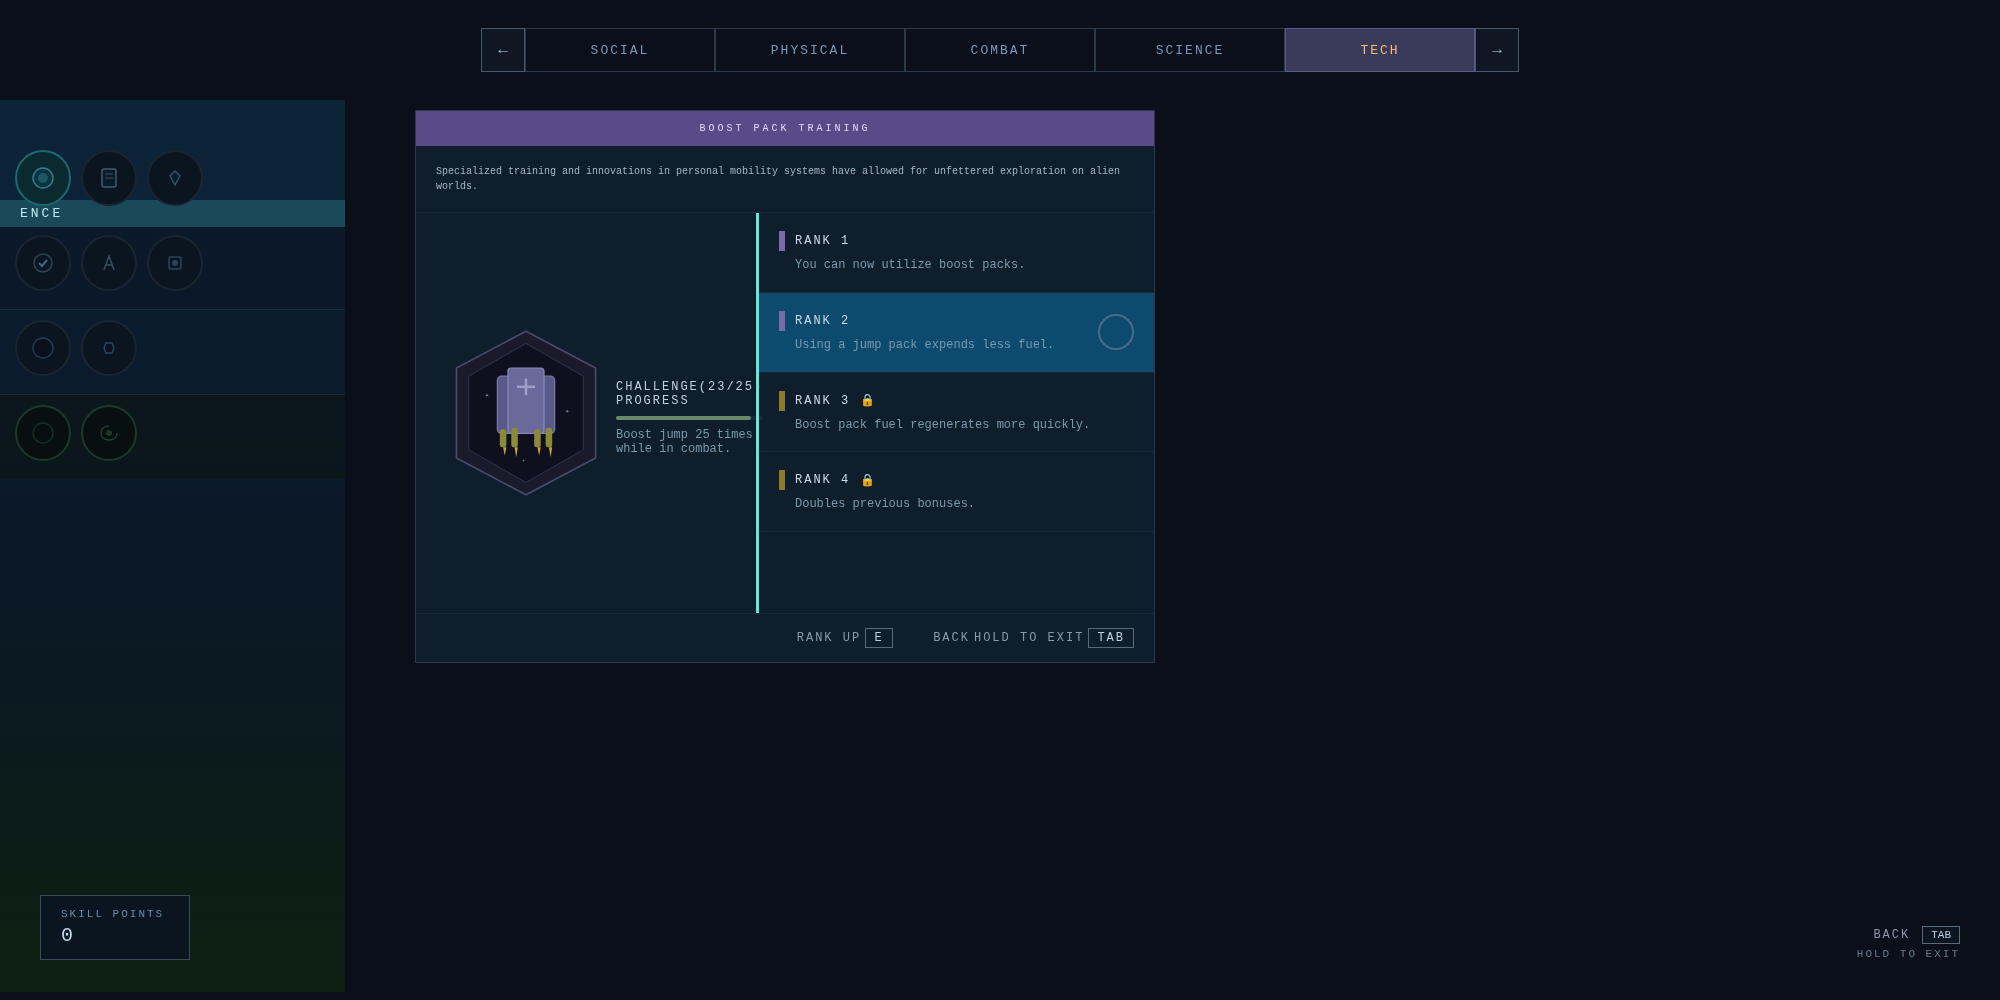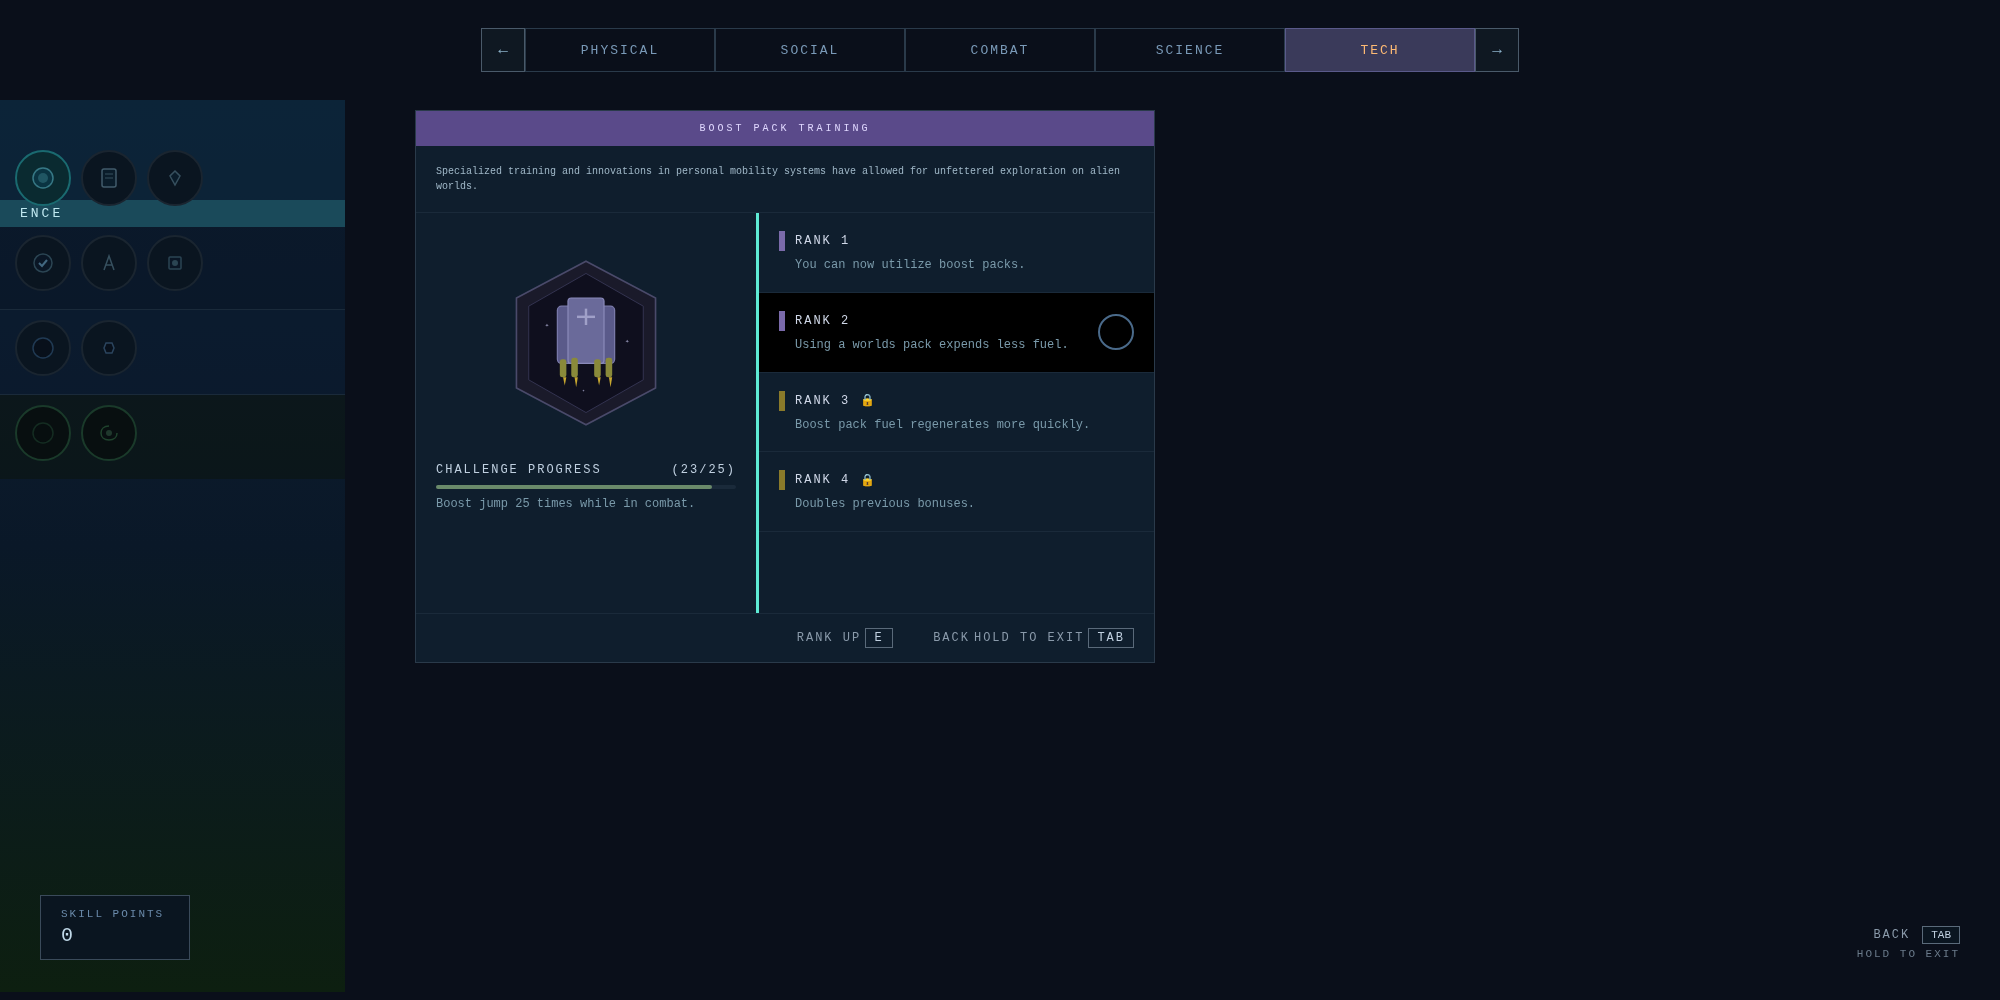--- a/index.html
+++ b/index.html
@@ -141,21 +141,21 @@
     .panel-body {
       display: flex;
       min-height: 400px;
     }
 
     
     .skill-image-area {
       width: 340px;
       padding: 20px;
       display: flex;
-      flex-direction: column;
+      flex-direction: row;
       align-items: center;
     }
 
     .skill-badge {
       width: 200px;
       height: 220px;
       position: relative;
       display: flex;
       align-items: center;
       justify-content: center;
@@ -205,21 +205,21 @@
       border-left: 3px solid #5eead4;
     }
 
     .rank-item {
       padding: 18px 20px;
       border-bottom: 1px solid #1a2a3a;
       position: relative;
     }
 
     .rank-item.active {
-      background: #000000;
+      background: #0c4a6e;
     }
 
     .rank-header {
       display: flex;
       align-items: center;
       gap: 10px;
       margin-bottom: 6px;
     }
 
     .rank-stripe {
@@ -346,24 +346,24 @@
       background: #0a1520;
       margin-left: 6px;
     }
   </style>
 </head>
 <body>
 
 <div class="nav-bar">
   <div class="nav-arrow">←</div>
   <div class="nav-tab">
+    <span>SOCIAL</span>
+  </div>
+  <div class="nav-tab">
     <span>PHYSICAL</span>
-  </div>
-  <div class="nav-tab">
-    <span>SOCIAL</span>
   </div>
   <div class="nav-tab">
     <span>COMBAT</span>
   </div>
   <div class="nav-tab">
     <span>SCIENCE</span>
   </div>
   <div class="nav-tab active">
     <span>TECH</span>
   </div>
@@ -521,21 +521,21 @@
           <span class="rank-label">RANK  1</span>
         </div>
         <div class="rank-desc">You can now utilize boost packs.</div>
       </div>
 
       <div class="rank-item active">
         <div class="rank-header">
           <div class="rank-stripe purple"></div>
           <span class="rank-label">RANK  2</span>
         </div>
-        <div class="rank-desc">Using a worlds pack expends less fuel.</div>
+        <div class="rank-desc">Using a jump pack expends less fuel.</div>
         <div class="rank-circle"></div>
       </div>
 
       <div class="rank-item">
         <div class="rank-header">
           <div class="rank-stripe"></div>
           <span class="rank-label">RANK  3</span>
           <span class="lock-icon">🔒</span>
         </div>
         <div class="rank-desc">Boost pack fuel regenerates more quickly.</div>

